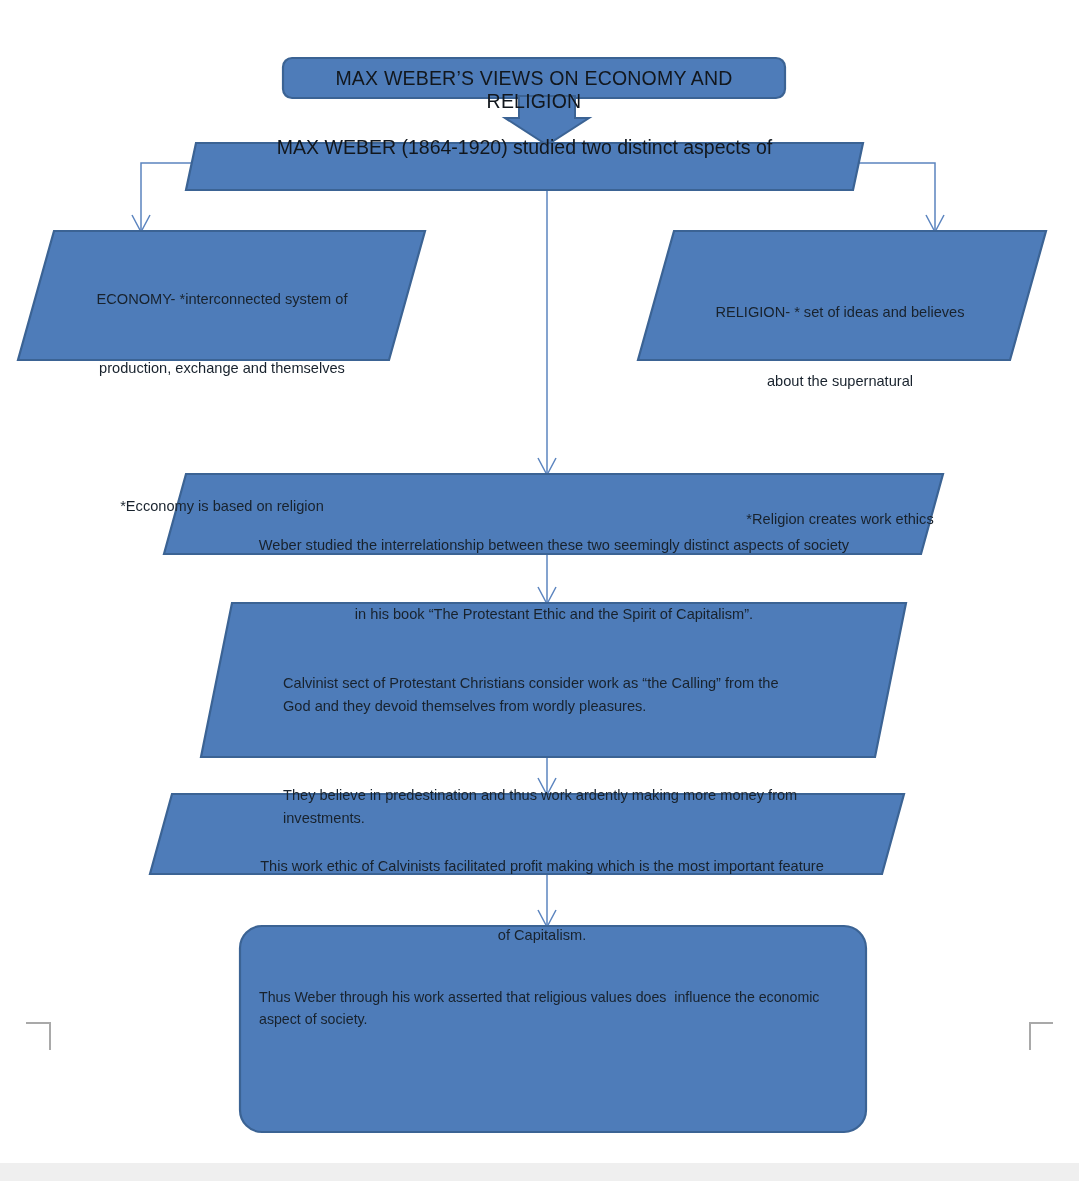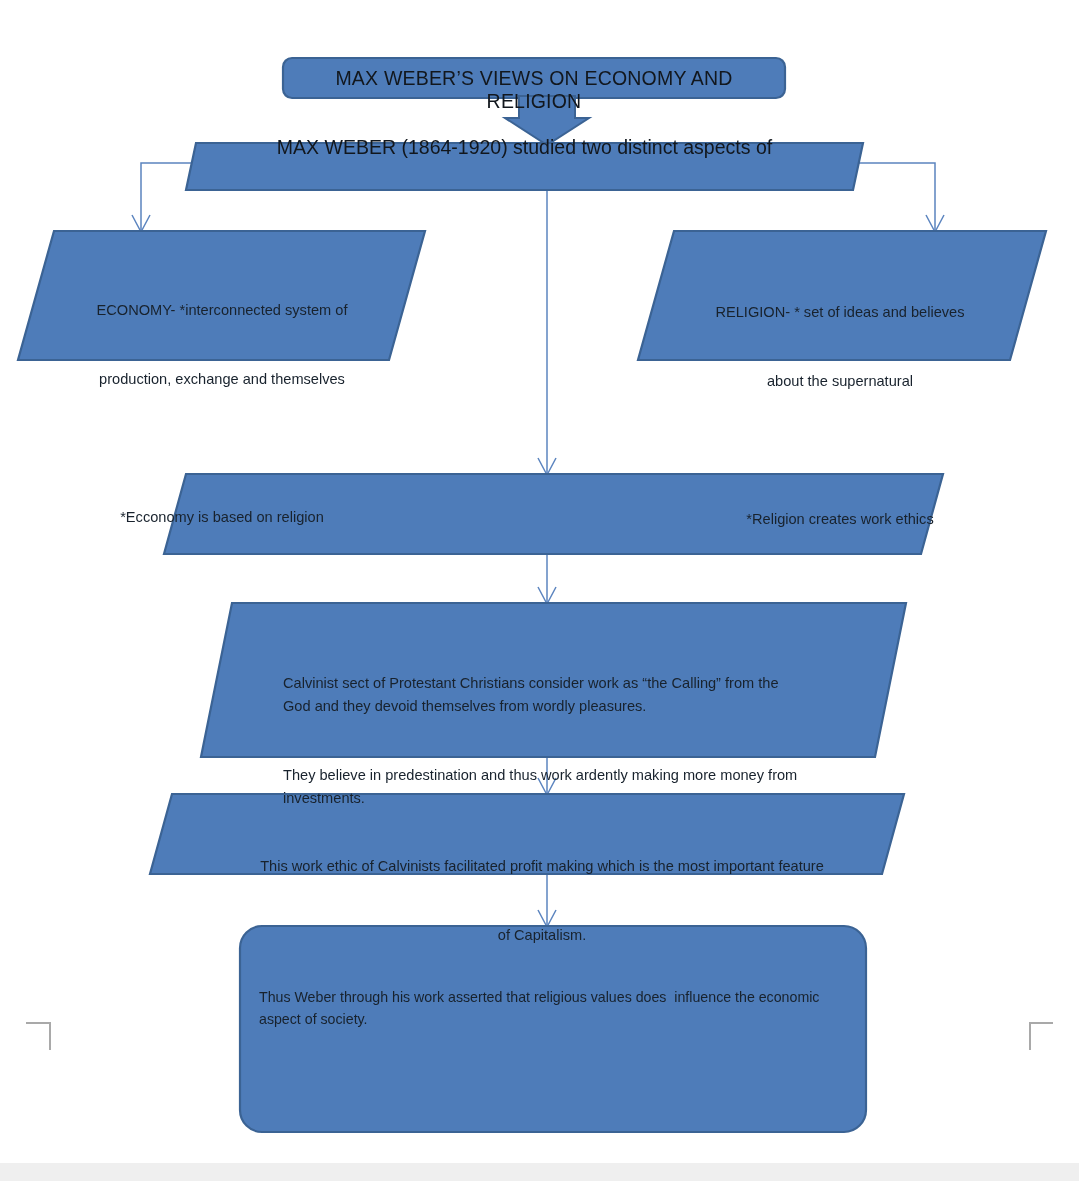--- a/index.html
+++ b/index.html
@@ -50,21 +50,21 @@
   .body-text {
     font-size: 14.6px;
     line-height: 23px;
     color: #18222d;
   }
   .body-text-sm {
     font-size: 14.2px;
     line-height: 22px;
     color: #18222d;
   }
-  .para + .para { }
+  .para + .para { margin-top: 20px; }
   .bottom-band {
     position: absolute;
     left: 0;
     top: 1163px;
     width: 1079px;
     height: 18px;
     background: #efefef;
   }
 </style>
 </head>
@@ -116,34 +116,38 @@
     <rect x="240" y="926" width="626" height="206" rx="22" ry="22" fill="#4e7cb9" stroke="#3b6394" stroke-width="2.2"></rect>
 
     <path d="M 26 1023 L 50 1023 L 50 1050" fill="none" stroke="#a9a9a9" stroke-width="2"></path>
     <path d="M 1030 1050 L 1030 1023 L 1053 1023" fill="none" stroke="#a9a9a9" stroke-width="2"></path>
   </svg>
 
   <div class="node-text t-center title-text" style="left:293px; top:67px; width:482px;">MAX WEBER’S VIEWS ON ECONOMY AND RELIGION</div>
 
   <div class="node-text t-center banner-text" style="left:206px; top:136px; width:637px;">MAX WEBER (1864-1920) studied two distinct aspects of</div>
 
-  <div class="node-text t-center body-text" style="left:52px; top:253px; width:340px;">
+  <div class="node-text t-center body-text" style="left:52px; top:242px; width:340px;">
     <div>ECONOMY- *interconnected system of</div>
     <div>production, exchange and themselves</div>
     <div style="height:23px;"></div>
     <div>*Ecconomy is based on religion</div>
   </div>
 
   <div class="node-text t-center body-text" style="left:670px; top:255px; width:340px;">
     <div>RELIGION- * set of ideas and believes</div>
     <div>about the supernatural</div>
     <div style="height:23px;"></div>
     <div>*Religion creates work ethics</div>
   </div>
 
+  <div class="node-text t-center body-text" style="left:199px; top:488px; width:710px;">
+    <div>Weber studied the interrelationship between these two seemingly distinct aspects of society</div>
+    <div>in his book “The Protestant Ethic and the Spirit of Capitalism”.</div>
+  </div>
 
   <div class="node-text t-left body-text" style="left:283px; top:626px; width:520px;">
     <div class="para">Calvinist sect of Protestant Christians consider work as “the Calling” from the God and they devoid themselves from wordly pleasures.</div>
     <div class="para">They believe in predestination and thus work ardently making more money from investments.</div>
   </div>
 
   <div class="node-text t-center body-text" style="left:192px; top:809px; width:700px;">
     <div>This work ethic of Calvinists facilitated profit making which is the most important feature</div>
     <div>of Capitalism.</div>
   </div>

